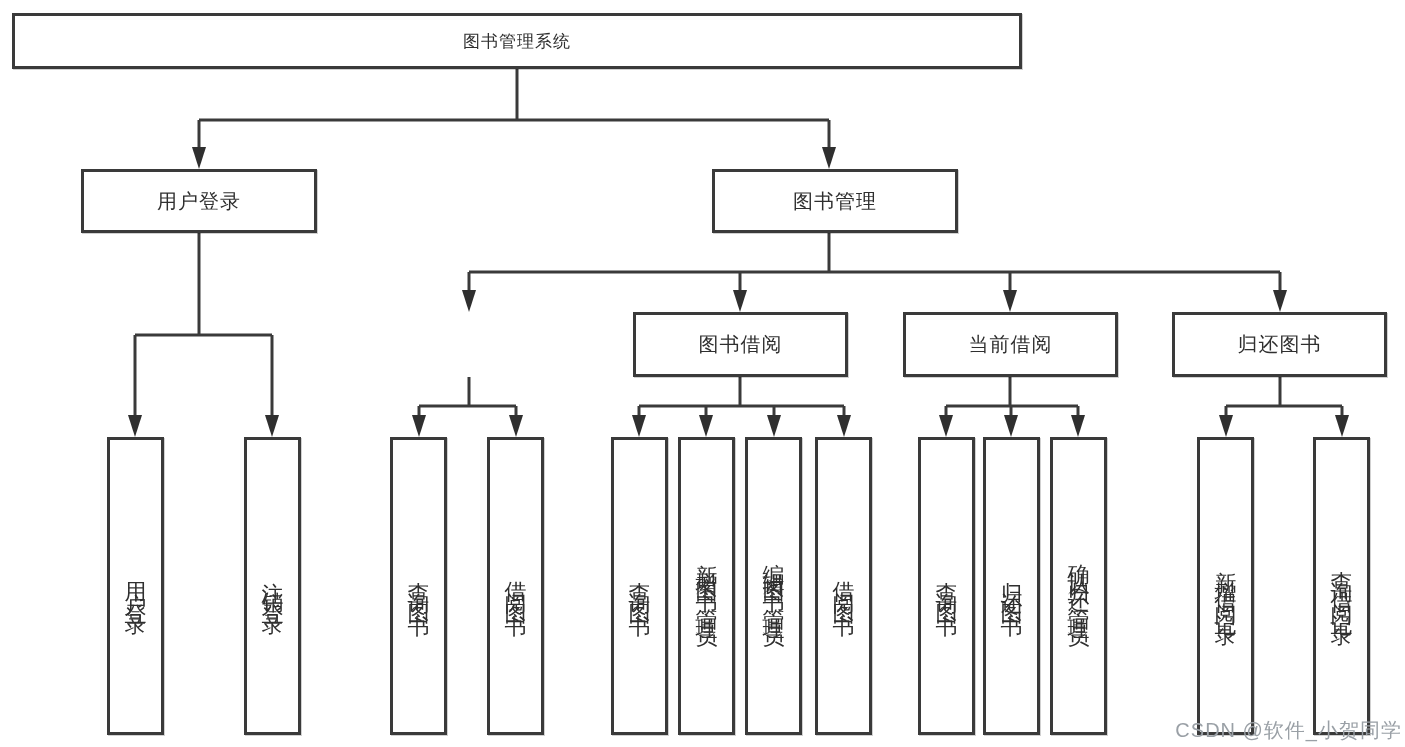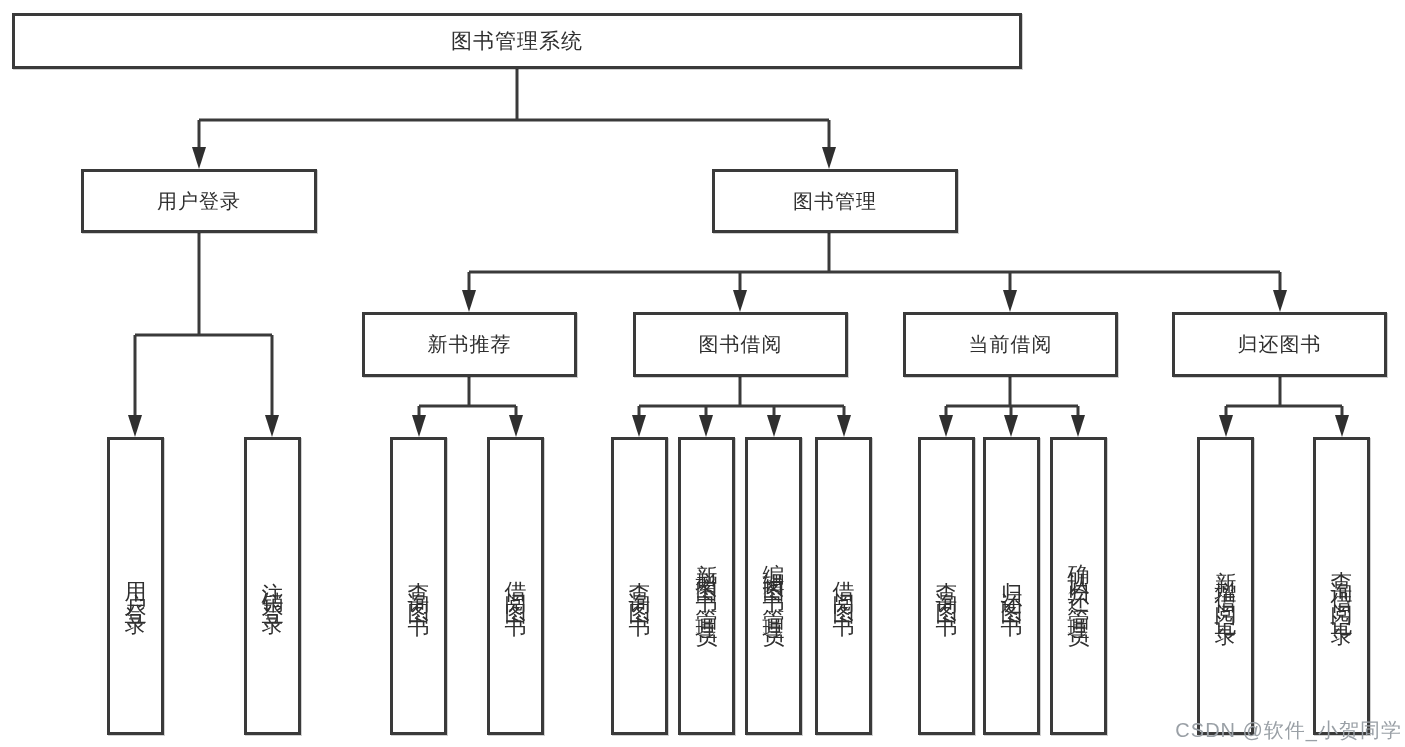--- a/index.html
+++ b/index.html
@@ -26,21 +26,21 @@
     align-items: center;
     justify-content: center;
     box-shadow: 1px 1px 0 rgba(0,0,0,0.18);
   }
   .lbl {
     font-size: 20px;
     color: #2f2f2f;
     letter-spacing: 1px;
     white-space: nowrap;
   }
-  .root-lbl { font-size: 21px; }
+  .root-lbl { font-size: 17px; }
   .vbox {
     position: absolute;
     width: 57px;
     height: 298px;
     background: #ffffff;
     border: 3px solid #3a3a3a;
     display: flex;
     align-items: center;
     justify-content: center;
     box-shadow: 1px 1px 0 rgba(0,0,0,0.18);
@@ -151,23 +151,20 @@
     <span class="lbl root-lbl">图书管理系统</span>
   </div>
 
   <div class="box" style="left:81px; top:169px; width:236px; height:64px">
     <span class="lbl">用户登录</span>
   </div>
   <div class="box" style="left:712px; top:169px; width:246px; height:64px">
     <span class="lbl">图书管理</span>
   </div>
 
-  <div class="box" style="left:362px; top:312px; width:215px; height:65px">
-    <span class="lbl">新书推荐</span>
-  </div>
   <div class="box" style="left:633px; top:312px; width:215px; height:65px">
     <span class="lbl">图书借阅</span>
   </div>
   <div class="box" style="left:903px; top:312px; width:215px; height:65px">
     <span class="lbl">当前借阅</span>
   </div>
   <div class="box" style="left:1172px; top:312px; width:215px; height:65px">
     <span class="lbl">归还图书</span>
   </div>
 

